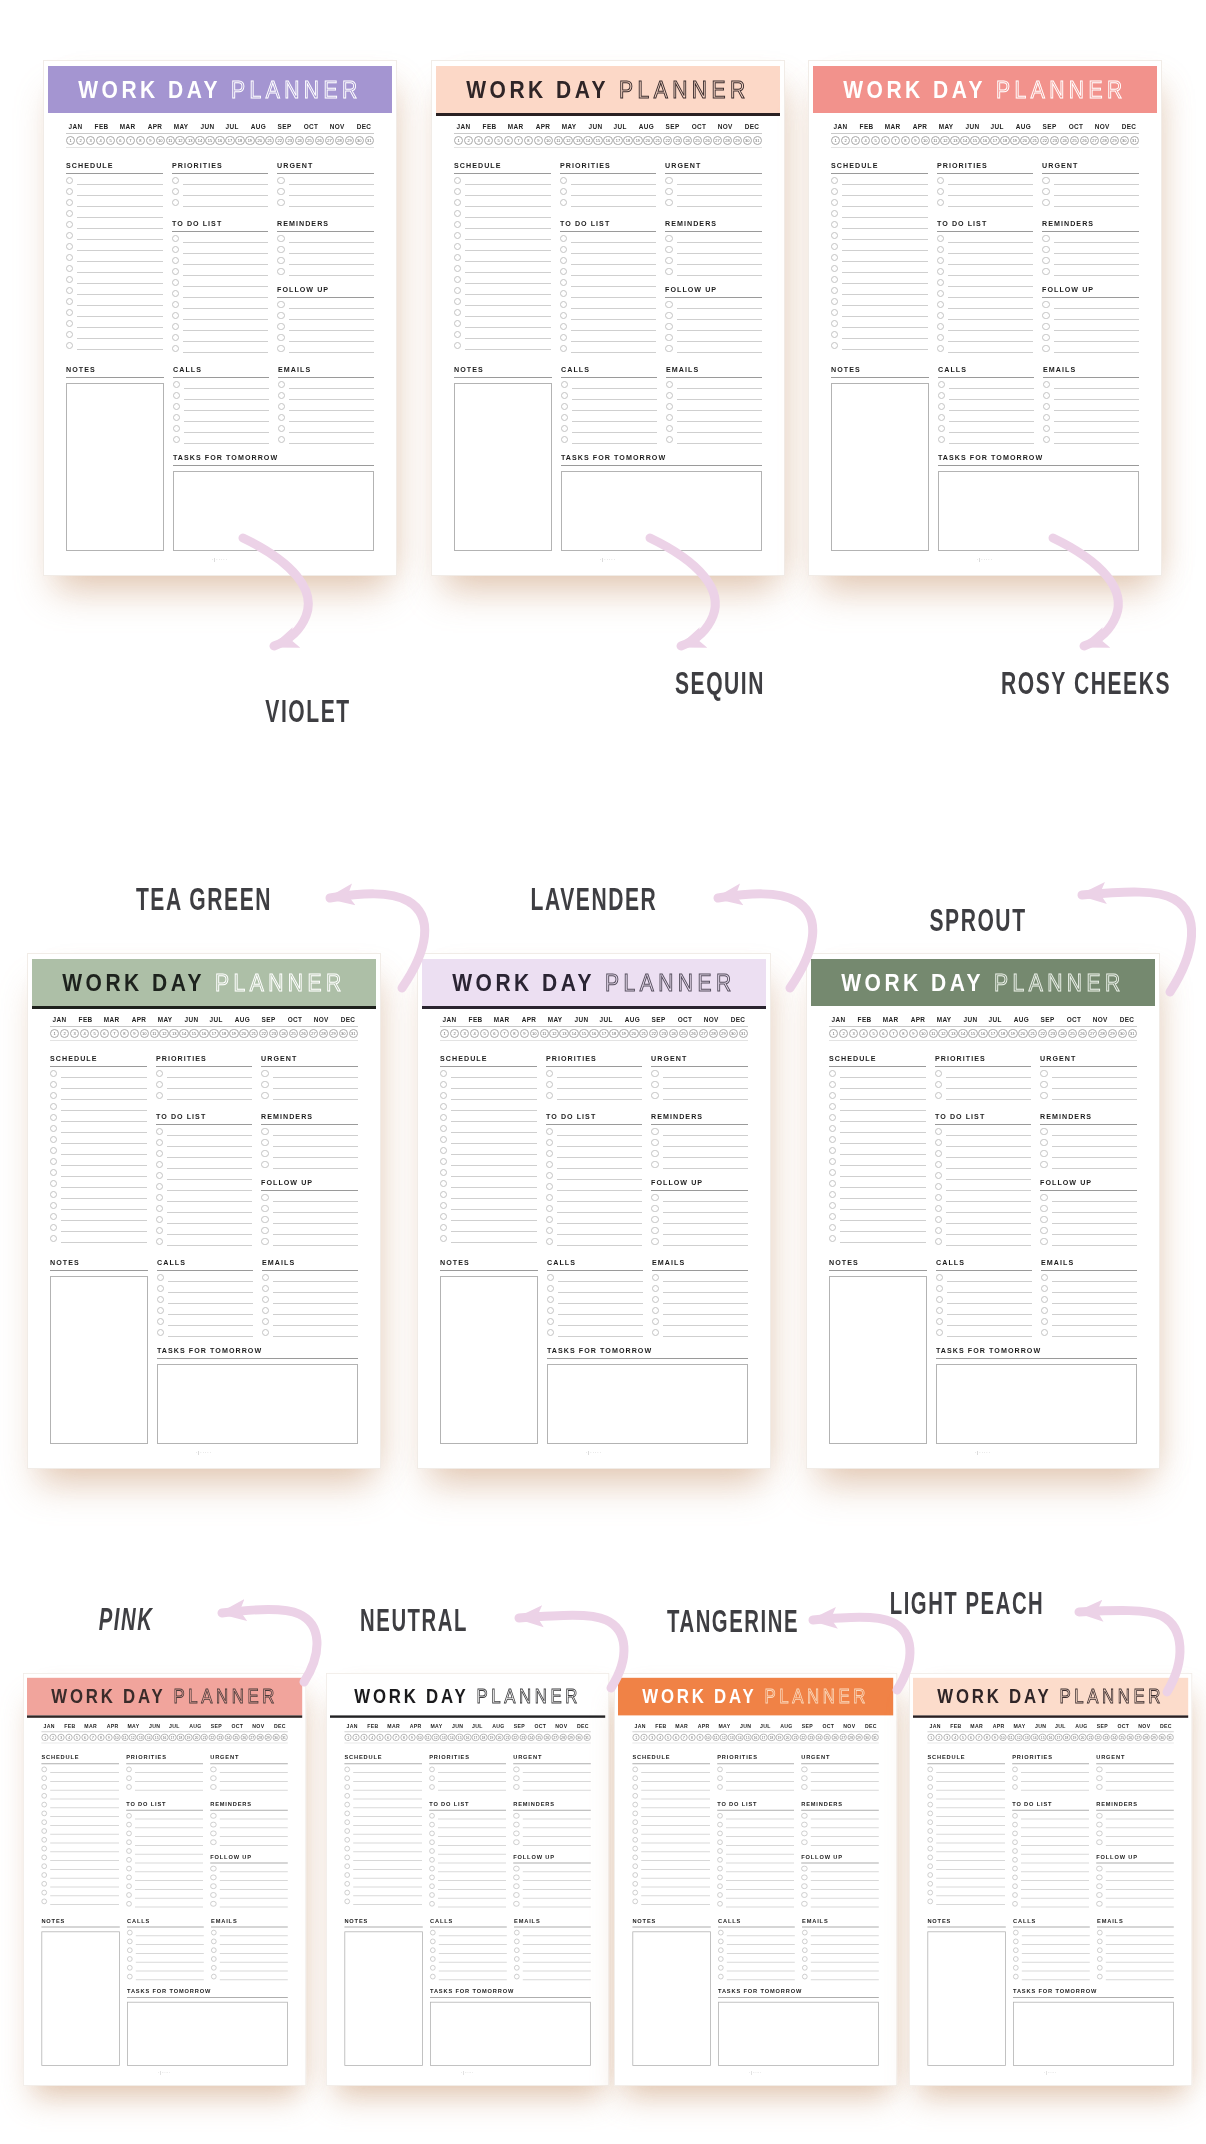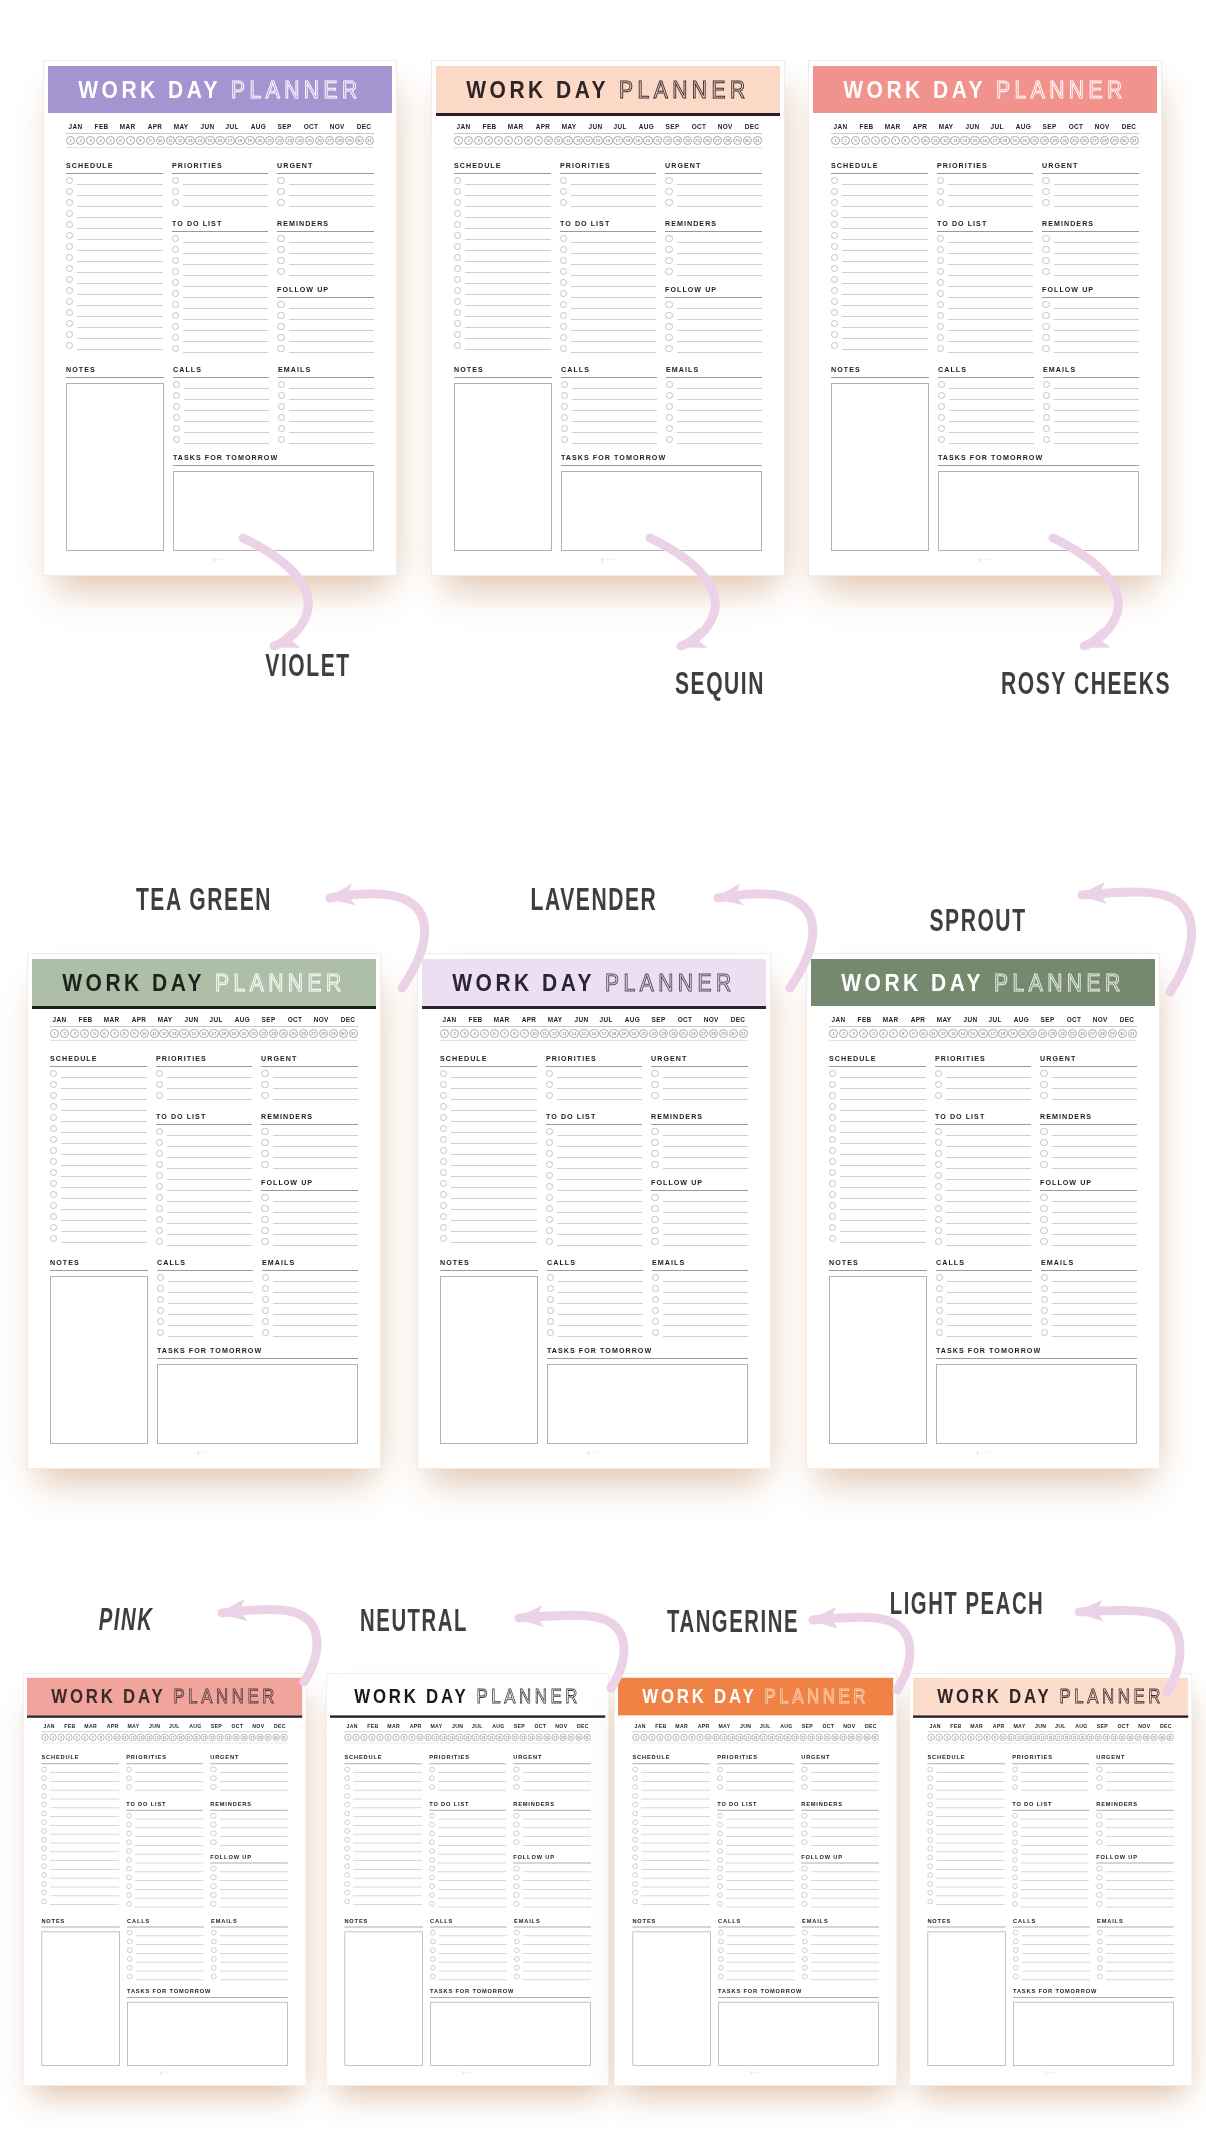--- a/index.html
+++ b/index.html
@@ -3261,21 +3261,21 @@
               </div>
               <div class="slab tlab"><i>TASKS FOR TOMORROW</i></div>
               <div class="tbox"></div>
             </div>
           </div>
           <div class="pfoot">·|·····</div>
         </div>
       </div>
     </div>
   <div id="labels-layer">
-      <div class="clabel" style="left: 308px; top: 650px; text-align: right;"><span style="font-size: 27px;">VIOLET</span></div>
+      <div class="clabel" style="left: 308px; top: 696px; text-align: right;"><span style="font-size: 27px;">VIOLET</span></div>
       <div class="clabel" style="left: 720px; top: 668px;"><span style="font-size: 27px;">SEQUIN</span></div>
       <div class="clabel" style="left: 1086px; top: 668px;"><span style="font-size: 27px;">ROSY CHEEKS</span></div>
       <div class="clabel" style="left: 204px; top: 884px;"><span style="font-size: 27px;">TEA GREEN</span></div>
       <div class="clabel" style="left: 594px; top: 884px;"><span style="font-size: 27px;">LAVENDER</span></div>
       <div class="clabel" style="left: 978px; top: 882px; margin-top: 23px;"><span style="font-size: 27px;">SPROUT</span></div>
       <div class="clabel" style="left: 126px; top: 1604px; font-style: italic;"><span style="font-size: 26px;">PINK</span></div>
       <div class="clabel" style="left: 414px; top: 1605px;"><span style="font-size: 26px;">NEUTRAL</span></div>
       <div class="clabel" style="left: 733px; top: 1606px;"><span style="font-size: 26px;">TANGERINE</span></div>
       <div class="clabel" style="left: 967px; top: 1588px;"><span style="font-size: 26px;">LIGHT PEACH</span></div>
     </div>

